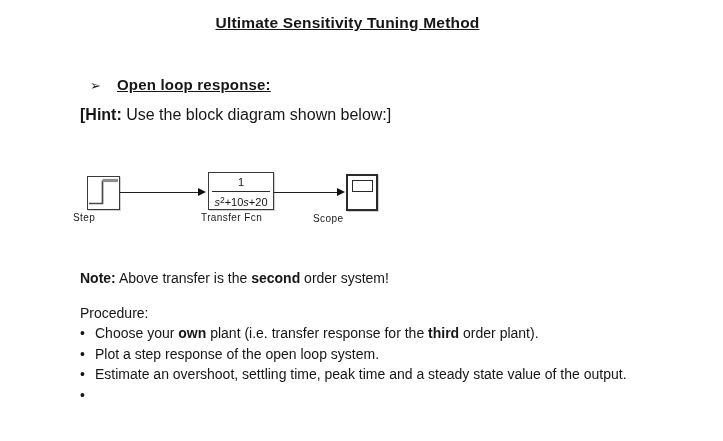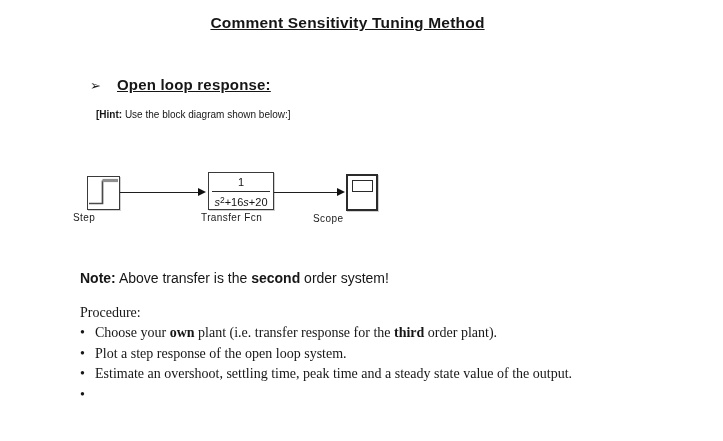--- a/index.html
+++ b/index.html
@@ -26,22 +26,22 @@
   }
   .arrow-glyph {
     display:inline-block; width:27px;
     font-size:13px; color:#1c1c1c;
   }
   .open-loop-heading {
     font-weight:bold; text-decoration:underline;
     letter-spacing:0.2px;
   }
   .hint-row {
-    position:absolute; top:105px; left:80px;
-    font-size:10px; line-height:20px;padding-left:16px;
+    position:absolute; top:105px; left:64px;
+    font-size:16px; line-height:20px;padding-left:16px;
   }
   .hint-label { font-weight:bold; }
 
   
   .diagram { position:absolute; top:0; left:0; width:723px; height:441px; }
   .blk {
     position:absolute; background:#ffffff;
     border:1.4px solid #3a3a3a;
     box-shadow:1px 1px 0 rgba(150,150,150,.45);
   }
@@ -82,31 +82,31 @@
   .scope-label { left:313px; width:60px; top:213px; }
 
   
   .note-row {
     position:absolute; top:268px; left:80px;
     font-size:14px; line-height:20px;
   }
   .note-row b, .proc b { font-weight:bold; }
   .proc {
     position:absolute; top:303px; left:80px; width:588px;
-    font-size:14px; line-height:20.4px;font-family:Liberation Serif, serif;
+    font-size:14px; line-height:20.4px;
   }
   .li { display:flex; }
   .li .marker { flex:0 0 15px; width:15px; }
 </style>
 </head>
 <body>
 
 <div class="page">
 
-  <div class="doc-title">Comment Sensitivity Tuning Method</div>
+  <div class="doc-title">Ultimate Sensitivity Tuning Method</div>
 
   <div class="open-loop-row">
     <span class="arrow-glyph">➢</span><span class="open-loop-heading">Open loop response:</span>
   </div>
 
   <div class="hint-row">
     <span class="hint-label">[Hint:</span><span> Use the block diagram shown below:]</span>
   </div>
 
   <div class="diagram">
@@ -117,21 +117,21 @@
         <line x1="14.5" y1="3.5" x2="30" y2="3.5" stroke="#8e8e8e" stroke-width="3.2"></line>
       </svg>
     </div>
 
     <div class="sig-line line-1"></div>
     <div class="arrowhead ah-1"></div>
 
     <div class="blk tf-block">
       <div class="tf-num">1</div>
       <div class="frac-bar"></div>
-      <div class="tf-den"><i>s</i><sup>2</sup><span>+16</span><i>s</i><span>+20</span></div>
+      <div class="tf-den"><i>s</i><sup>2</sup><span>+10</span><i>s</i><span>+20</span></div>
     </div>
 
     <div class="sig-line line-2"></div>
     <div class="arrowhead ah-2"></div>
 
     <div class="blk scope-block">
       <div class="scope-screen"></div>
     </div>
 
     <div class="blk-label step-label">Step</div>

